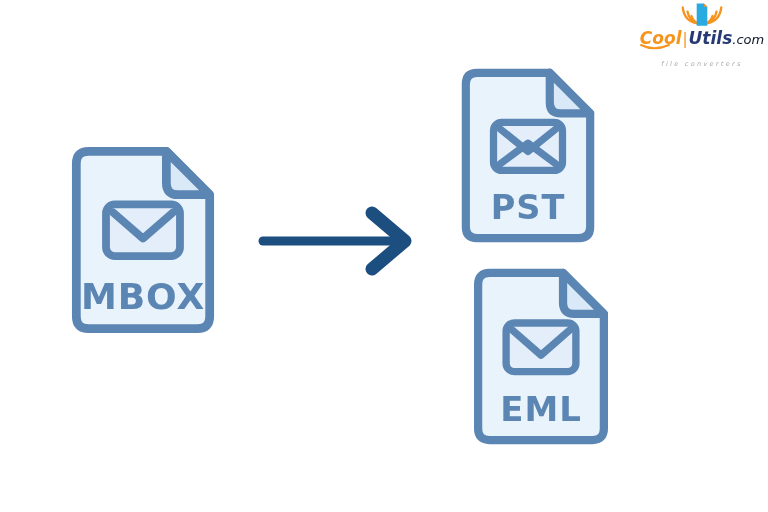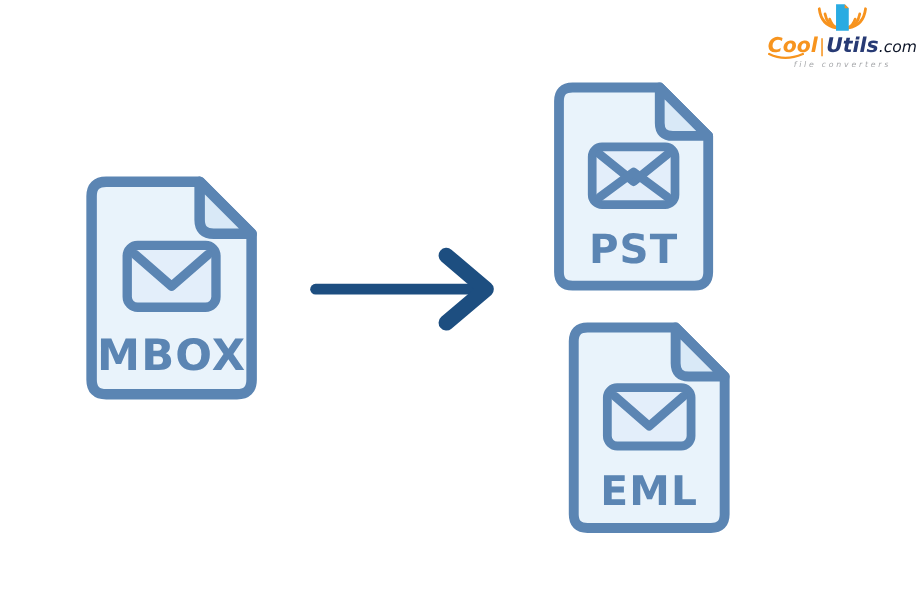--- a/index.html
+++ b/index.html
@@ -87,21 +87,21 @@
     width: 30px;
     height: 8px;
   }
   .logo-sep { color: #f7941e; font-size: 15px; margin: 0 1px; }
   .logo-utils { color: #273a74; font-weight: 700; font-size: 17px; }
   .logo-tld { color: #0f172a; font-size: 13px; }
   .logo-tagline {
     color: #a5a7aa;
     font-size: 6.5px;
     letter-spacing: 2.3px;
-    margin-top: 3px;
+    margin-top: 13px;
     white-space: nowrap;
   }
 </style>
 </head>
 <body>
 
 <div class="file-icon" id="file-mbox">
   <svg viewBox="0 0 150 195" preserveAspectRatio="xMidYMid meet">
     <path class="doc-body" d="M 99,6.5 L 19,6.5 Q 6.5,6.5 6.5,19 L 6.5,176 Q 6.5,188.5 19,188.5 L 131,188.5 Q 143.5,188.5 143.5,176 L 143.5,51 Z"></path>
     <path class="doc-fold" d="M 99,6.5 L 99,39 Q 99,51 111,51 L 143.5,51 Z"></path>

